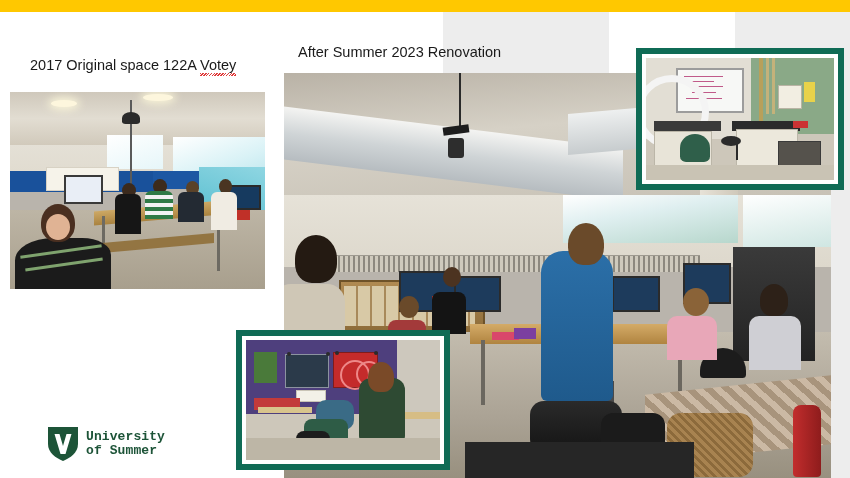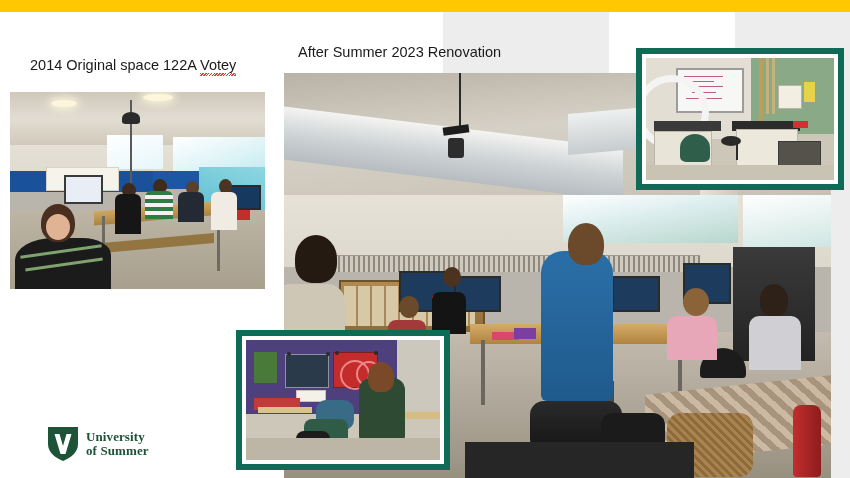--- a/index.html
+++ b/index.html
@@ -385,21 +385,21 @@
   
   .logo {
     position: absolute;
     left: 48px; top: 427px;
     display: flex;
     align-items: center;
     gap: 8px;
   }
   .logo-shield { width: 30px; height: 34px; display: block; }
   .logo-text {
-    font-family: Liberation Serif, serif;
+    font-family: Liberation Mono, monospace;
     color: #1d5438;
     font-size: 13px;
     line-height: 1.08;
     font-weight: 700;
     letter-spacing: .1px;
   }
 </style>
 </head>
 <body>
 
@@ -550,21 +550,21 @@
         <div class="ib-chair"></div>
         <div class="ib-bag"></div>
         <div class="ib-pers-legs"></div>
         <div class="ib-pers-body"></div>
         <div class="ib-pers-head"></div>
         <div class="ib-floor"></div>
       </div>
     </div>
   </div>
 
-  <div class="caption caption-left"><span>2014 Original space 122A </span><span class="spell">Votey</span></div>
+  <div class="caption caption-left"><span>2017 Original space 122A </span><span class="spell">Votey</span></div>
 
   <div class="caption caption-right">After Summer 2023 Renovation</div>
 
   <div class="logo">
     <svg class="logo-shield" viewBox="0 0 30 34">
       <path d="M0 0 H30 V17 C30 26 22 31 15 34 C8 31 0 26 0 17 Z" fill="#1d5438"></path>
       <path d="M6.5 7 H11.5 L15 19 L18.5 7 H23.5 L17.5 27 H12.5 Z" fill="#ffffff"></path>
     </svg>
     <div class="logo-text">
       <div>University</div>

